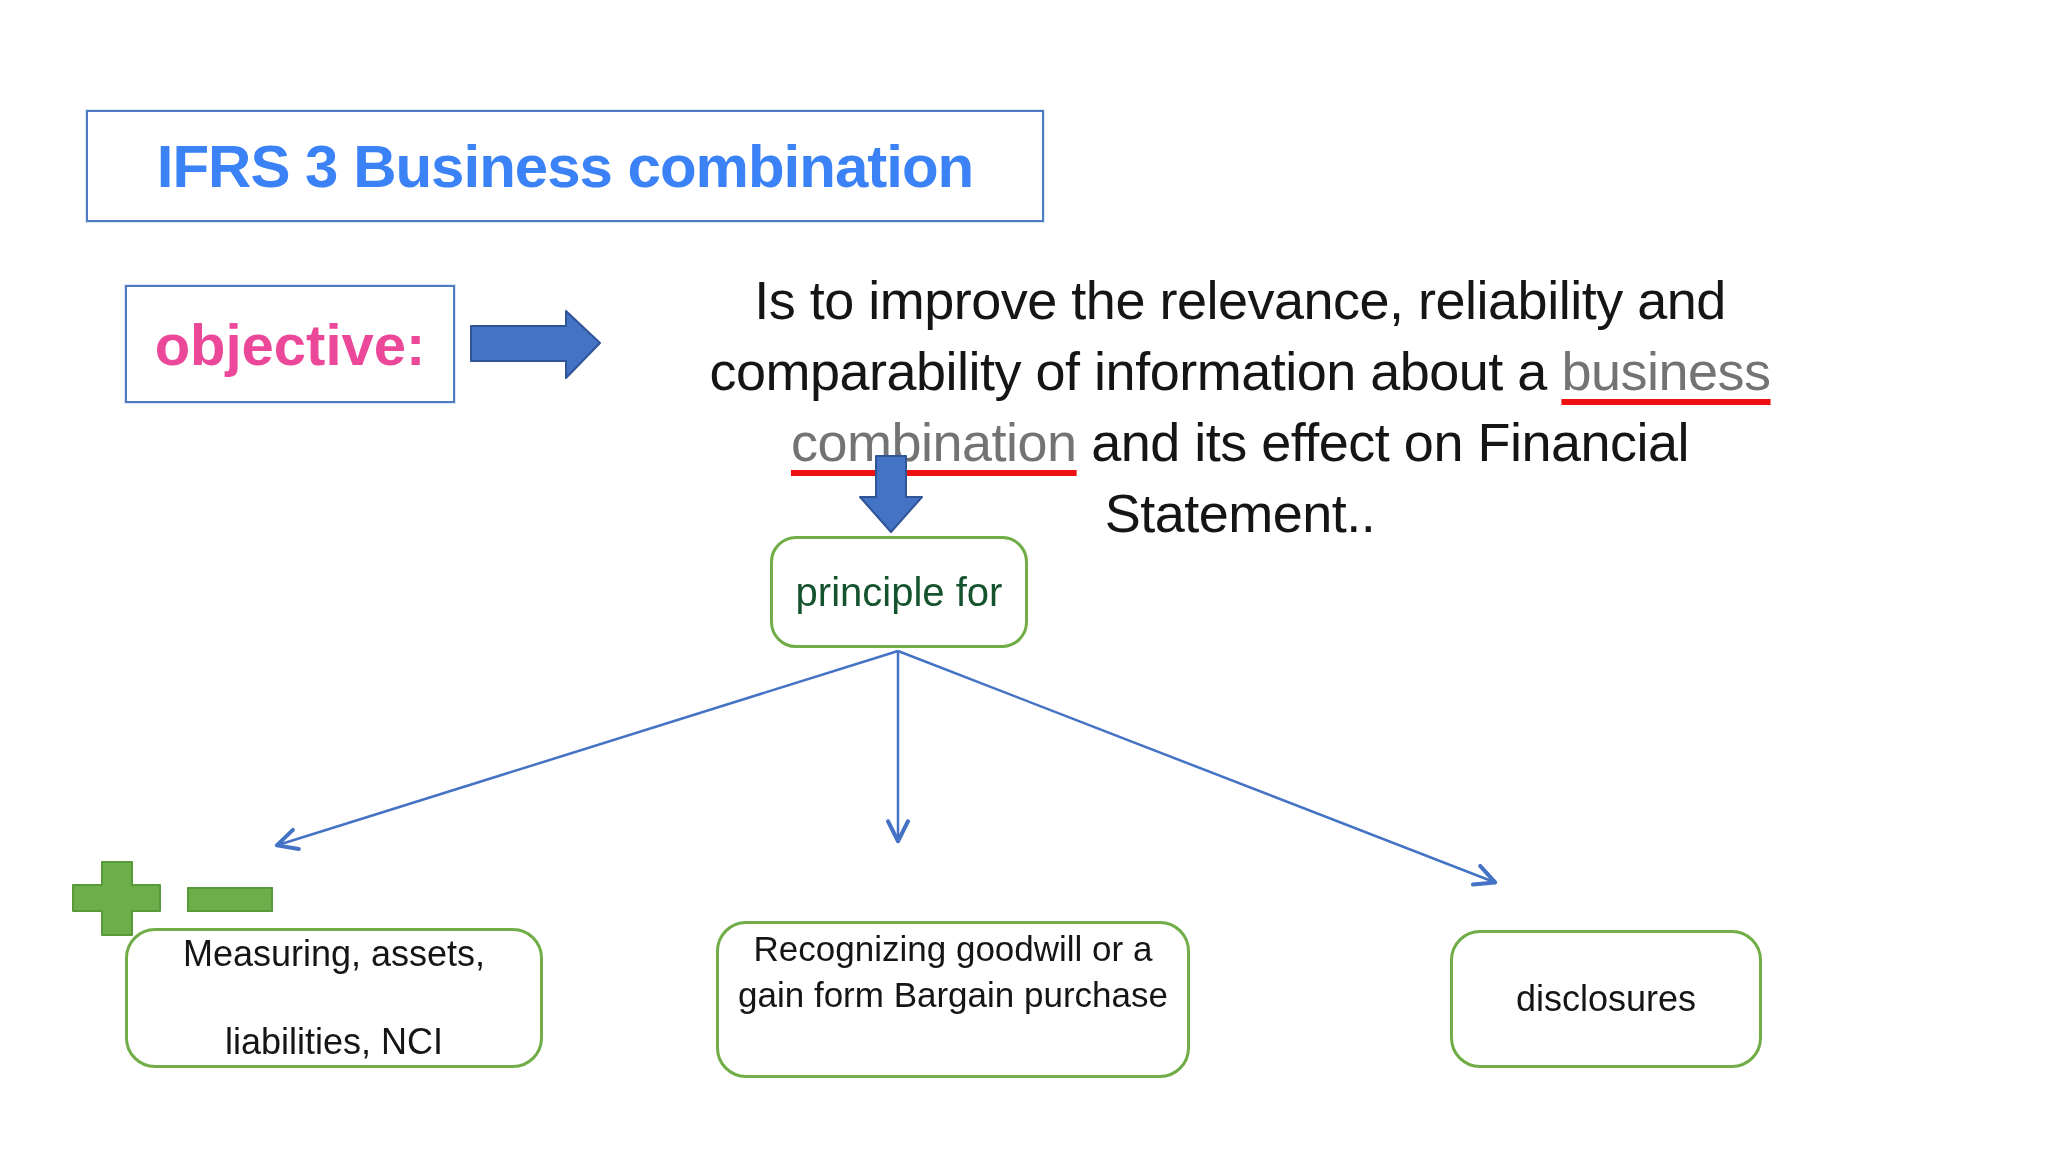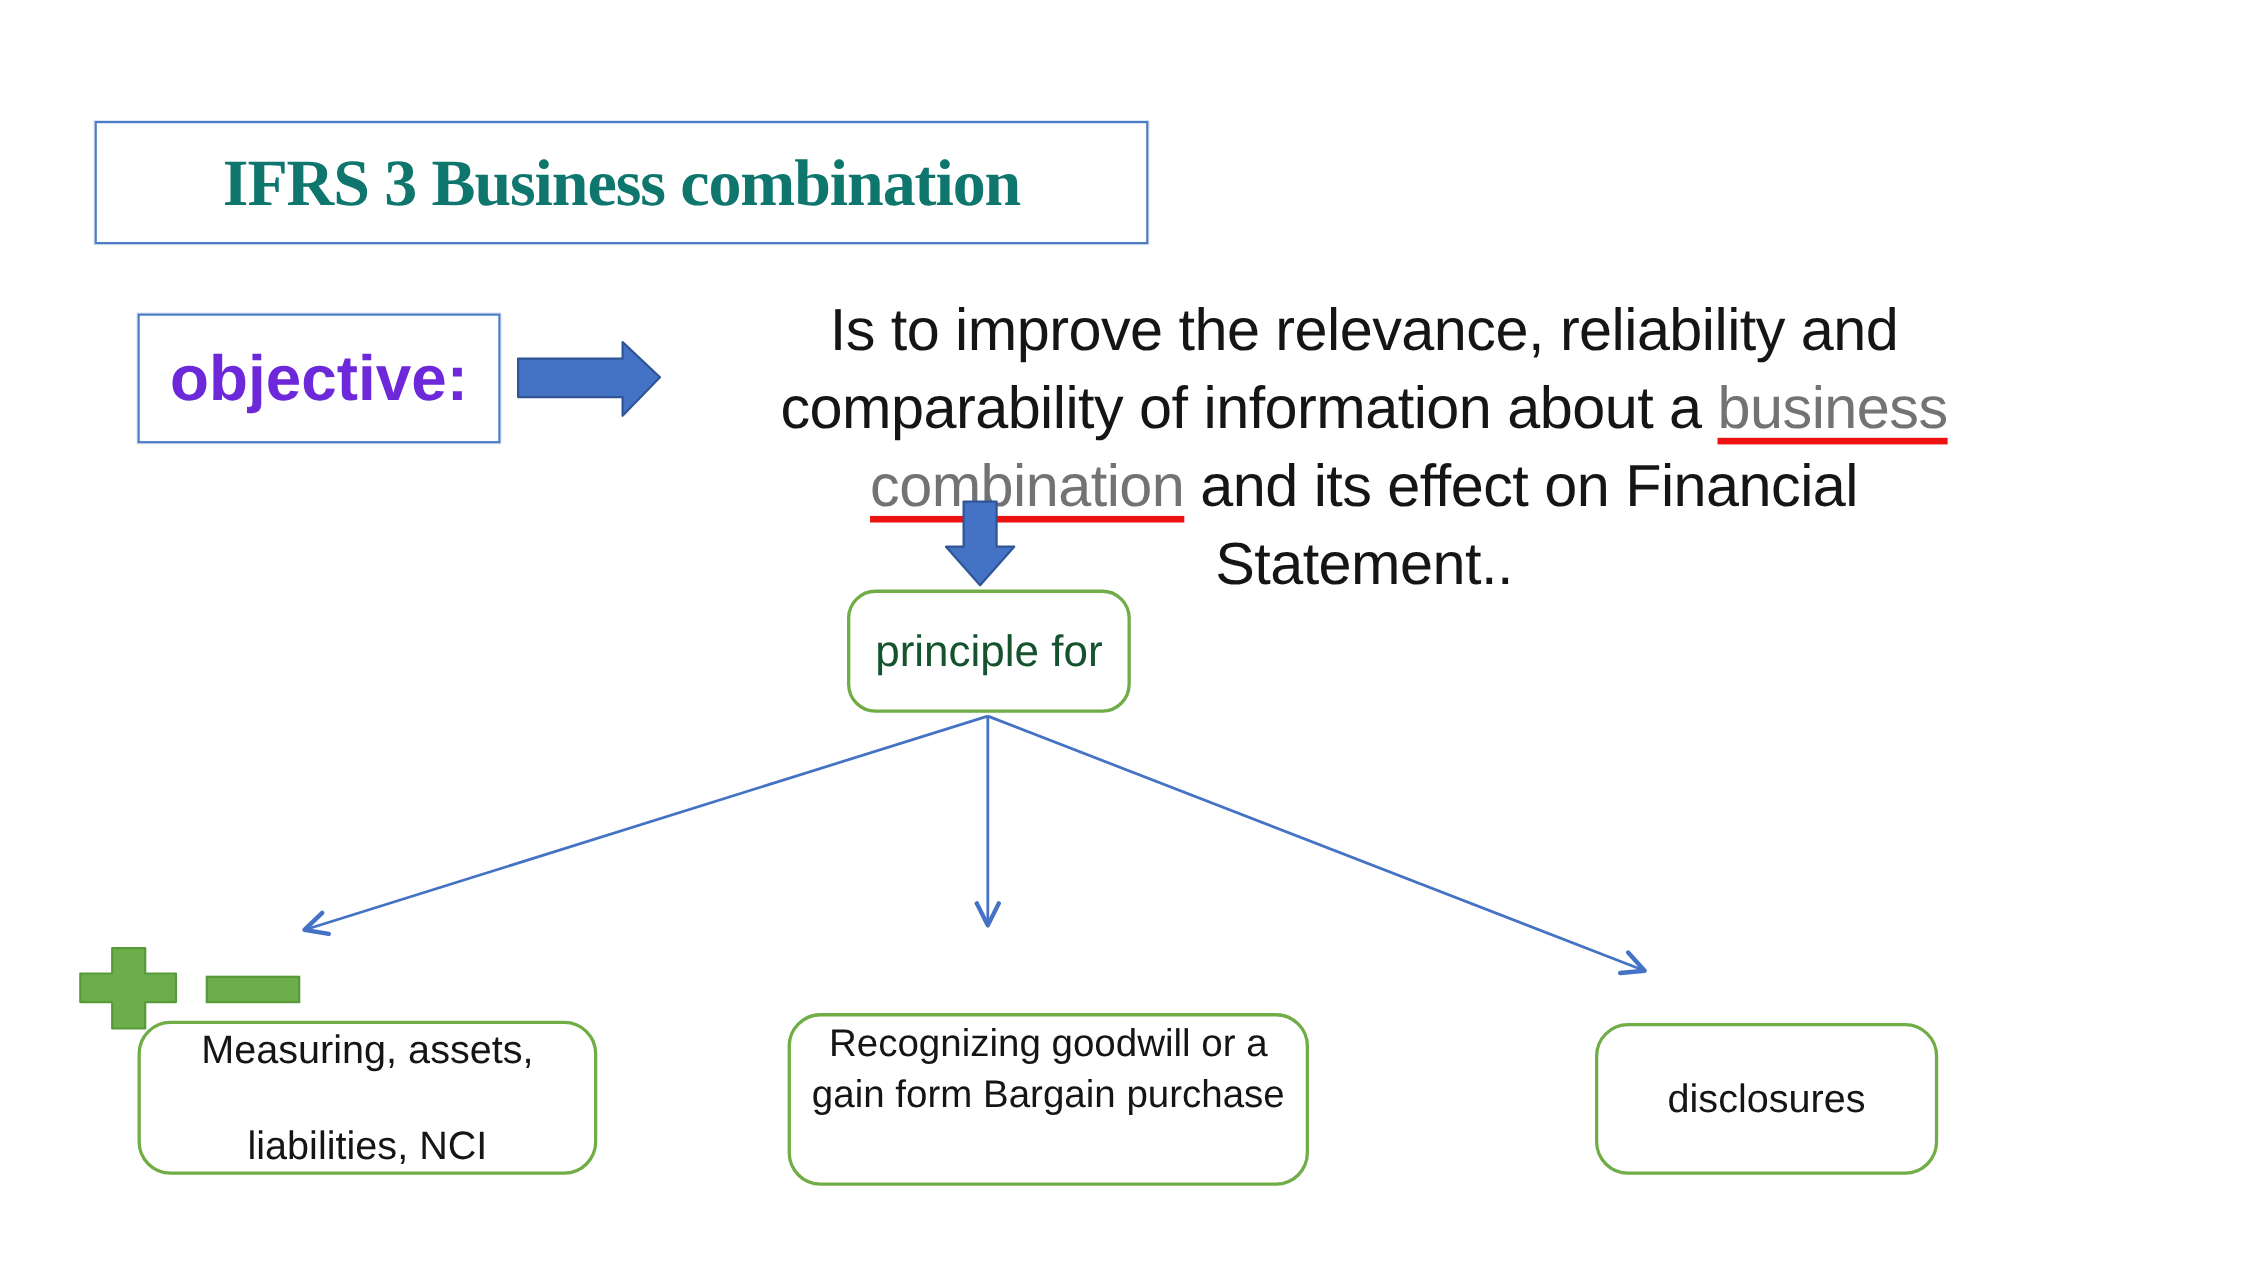--- a/index.html
+++ b/index.html
@@ -12,29 +12,29 @@
     color:#141414;
   }
   .box{position:absolute;background:#fff;box-sizing:border-box;}
 
   .title-box{
     left:86px;top:110px;width:958px;height:112px;
     border:2px solid #4b7cc4;
     box-shadow:0 0 0 1px #dce6f4;
     display:flex;align-items:center;justify-content:center;
   }
-  .title-box .txt{font-size:60px;font-weight:600;letter-spacing:-1px;color:#0f766e;font-family:Liberation Serif, serif;}
+  .title-box .txt{font-size:60px;font-weight:600;letter-spacing:-1px;color:#3b82f6;}
 
   .objective-box{
     left:125px;top:285px;width:330px;height:118px;
     border:2px solid #4b7cc4;
     box-shadow:0 0 0 1px #dce6f4;
     display:flex;align-items:center;justify-content:center;
   }
-  .objective-box .txt{font-size:58px;font-weight:600;color:#6d28d9;}
+  .objective-box .txt{font-size:58px;font-weight:600;color:#ec4899;}
 
   .paragraph{
     position:absolute;left:610px;top:233px;width:1260px;
     font-size:54px;line-height:71px;letter-spacing:-0.5px;
     text-align:center;color:#151515;margin-top:32px;
   }
   .red-term{
     color:#737373;
     text-decoration:underline;
     text-decoration-color:#ee1111;

